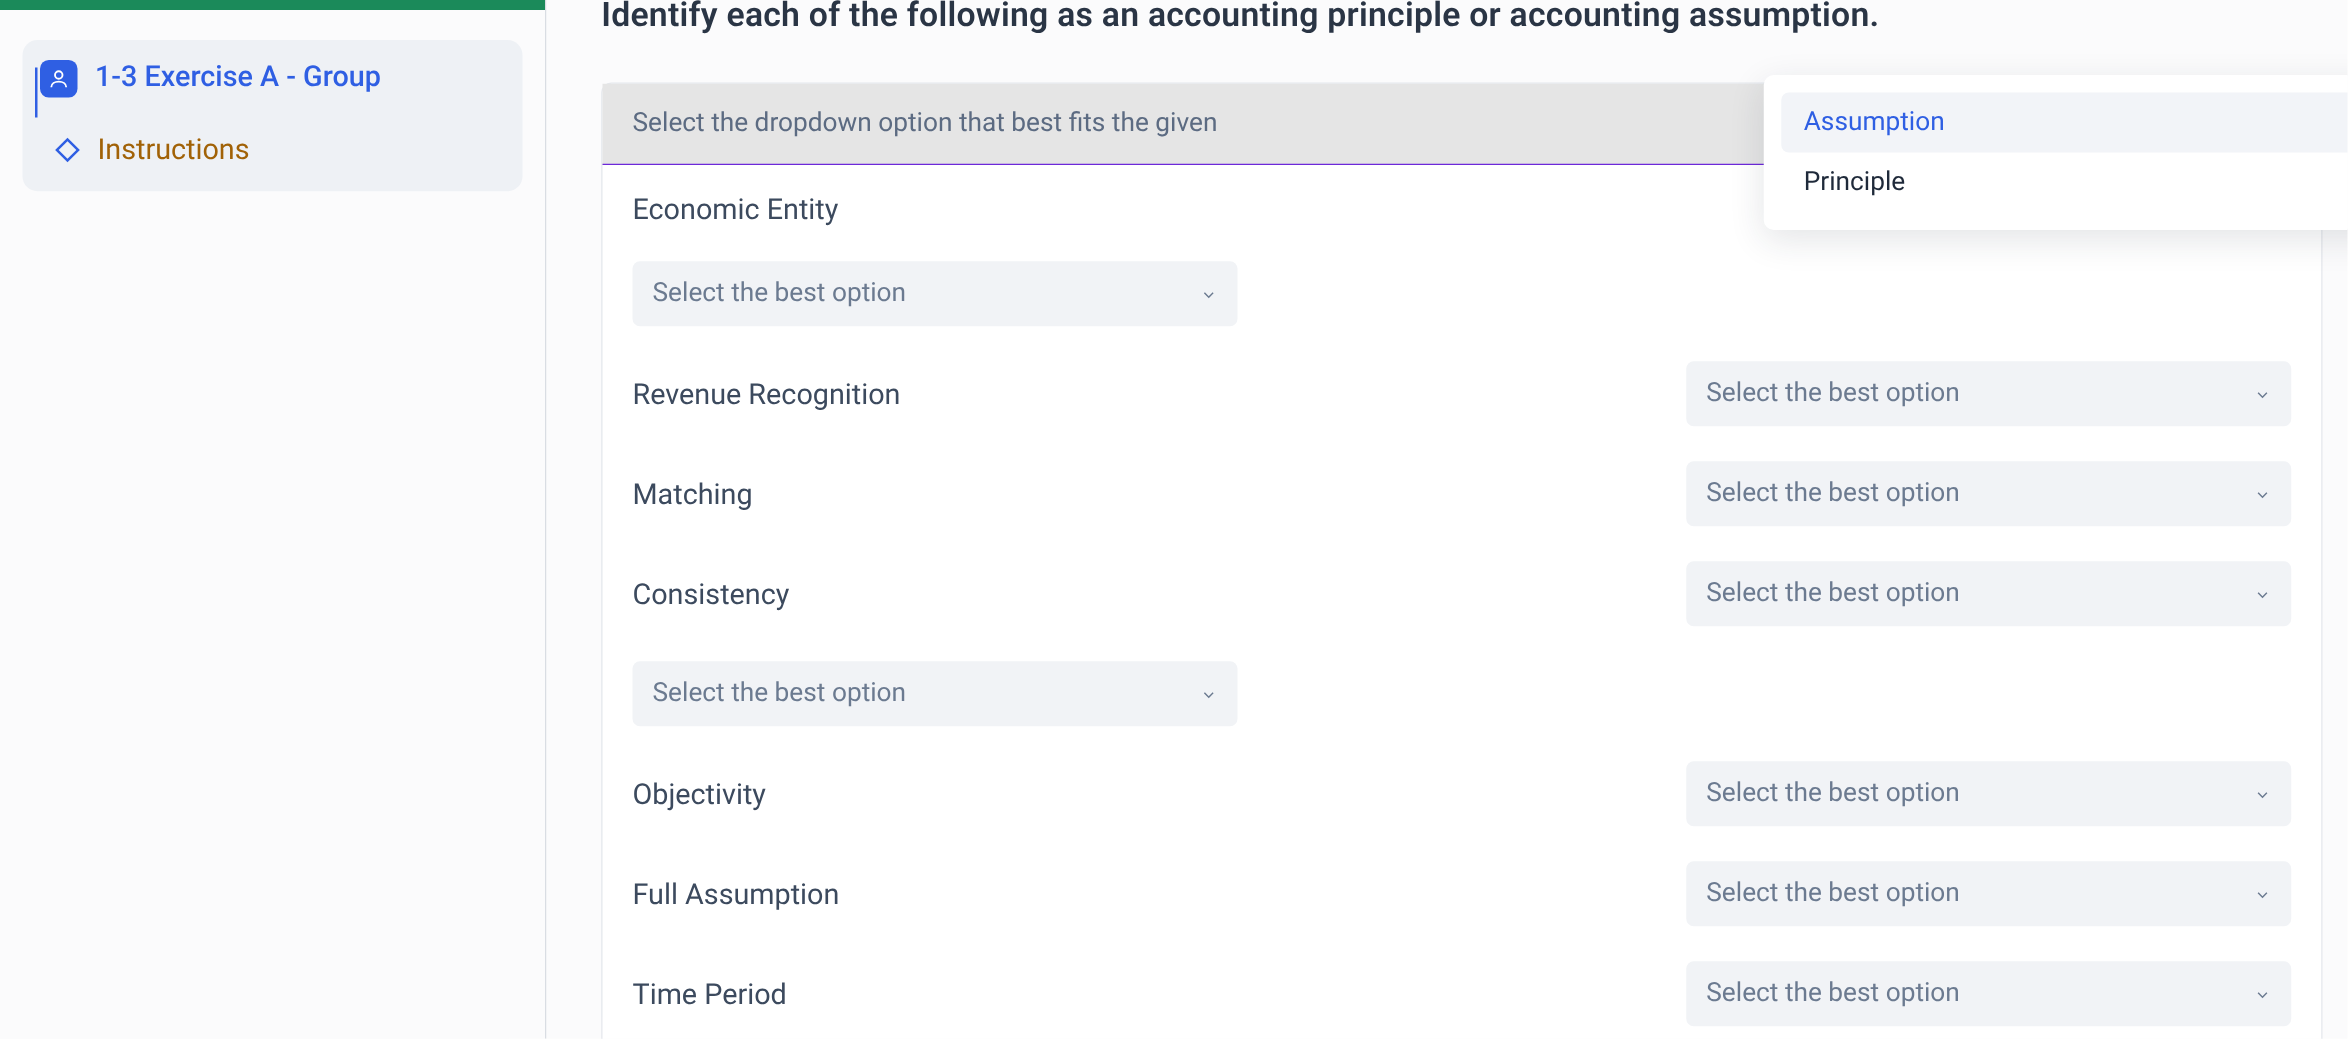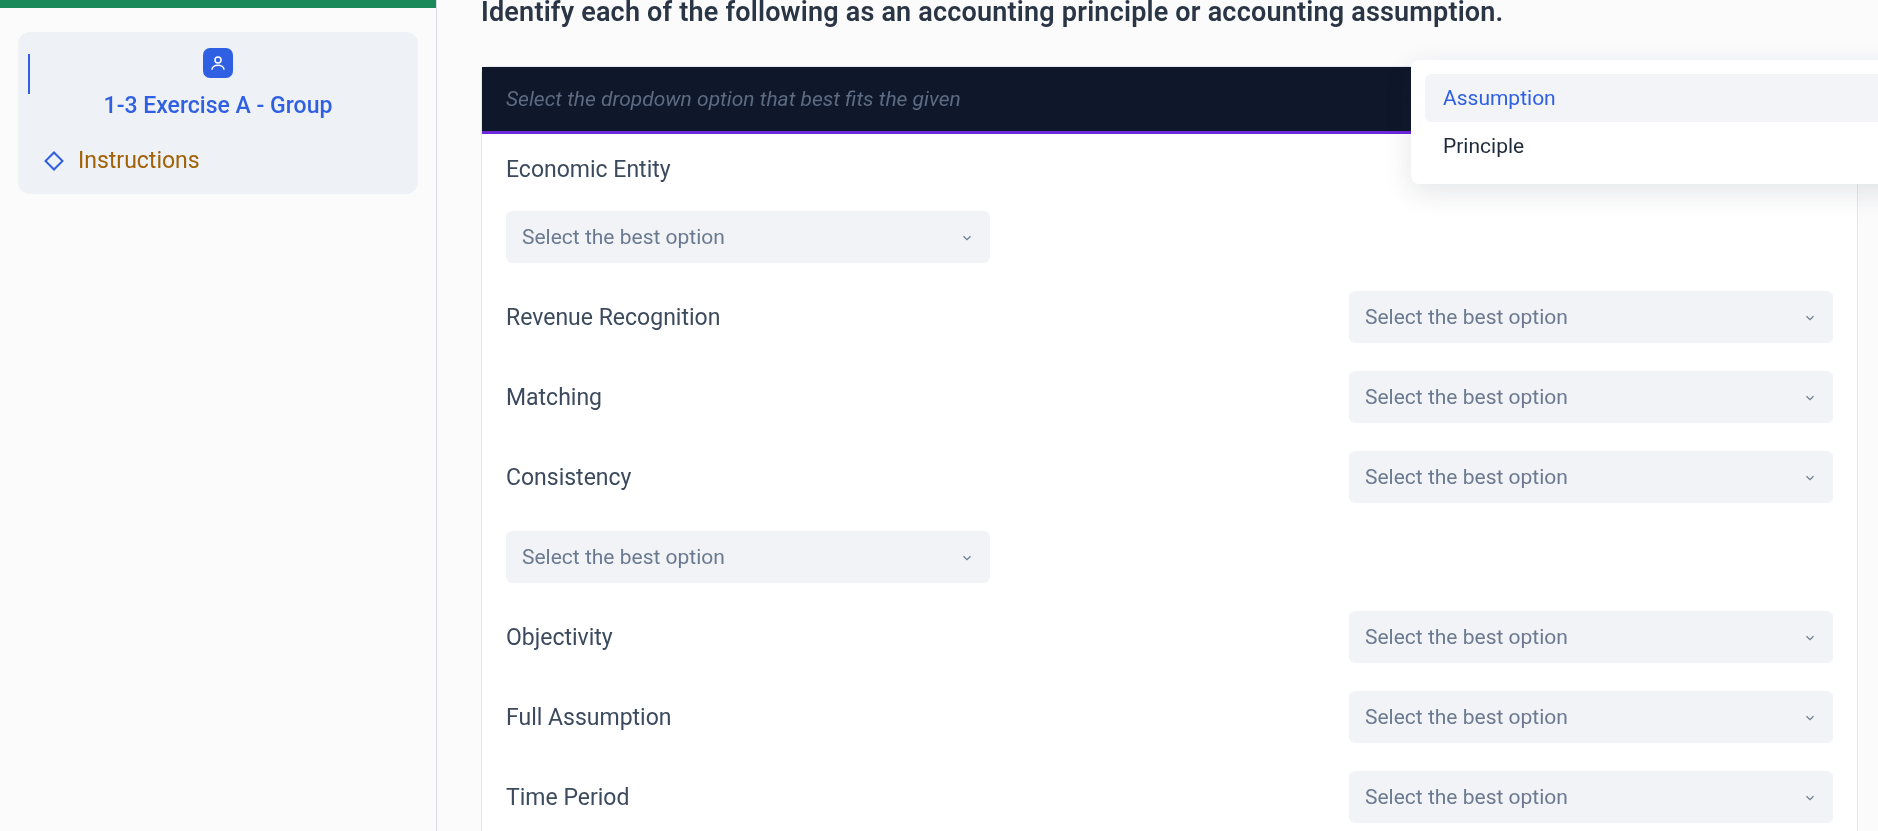--- a/index.html
+++ b/index.html
@@ -35,24 +35,23 @@
       width: 436px;
       padding: 24px 18px;
     }
     .nav-card {
       background: #eef1f5;
       border-radius: 12px;
       padding: 16px 14px 20px 14px;
     }
     .nav-row {
       display: flex;
-      align-items: center;
+      align-items: flex-start;
       gap: 14px;
       position: relative;
-      flex-direction: column;
     }
     .nav-icon-box {
       width: 30px;
       height: 30px;
       background: #2f5fe3;
       border-radius: 7px;
       display: flex;
       align-items: center;
       justify-content: center;
       flex-shrink: 0;
@@ -113,26 +112,25 @@
       margin-top: -4px;
     }
     .panel {
       margin-top: 38px;
       border: 1px solid #e4e7ec;
       border-radius: 8px;
       overflow: visible;
       background: #ffffff;
     }
     .panel-header {
-      background: #0f172a;
+      background: #e5e5e5;
       padding: 20px 24px;
       font-size: 21px;
       color: #5c6b82;
-      border-bottom: 3px solid #6d28d9;
-      font-style: italic;
+      border-bottom: 1px solid #6d28d9;
     }
     .rows {
       padding: 8px 24px 20px 24px;
     }
     .row {
       display: flex;
       align-items: center;
       padding: 14px 0;
       position: relative;
     }

